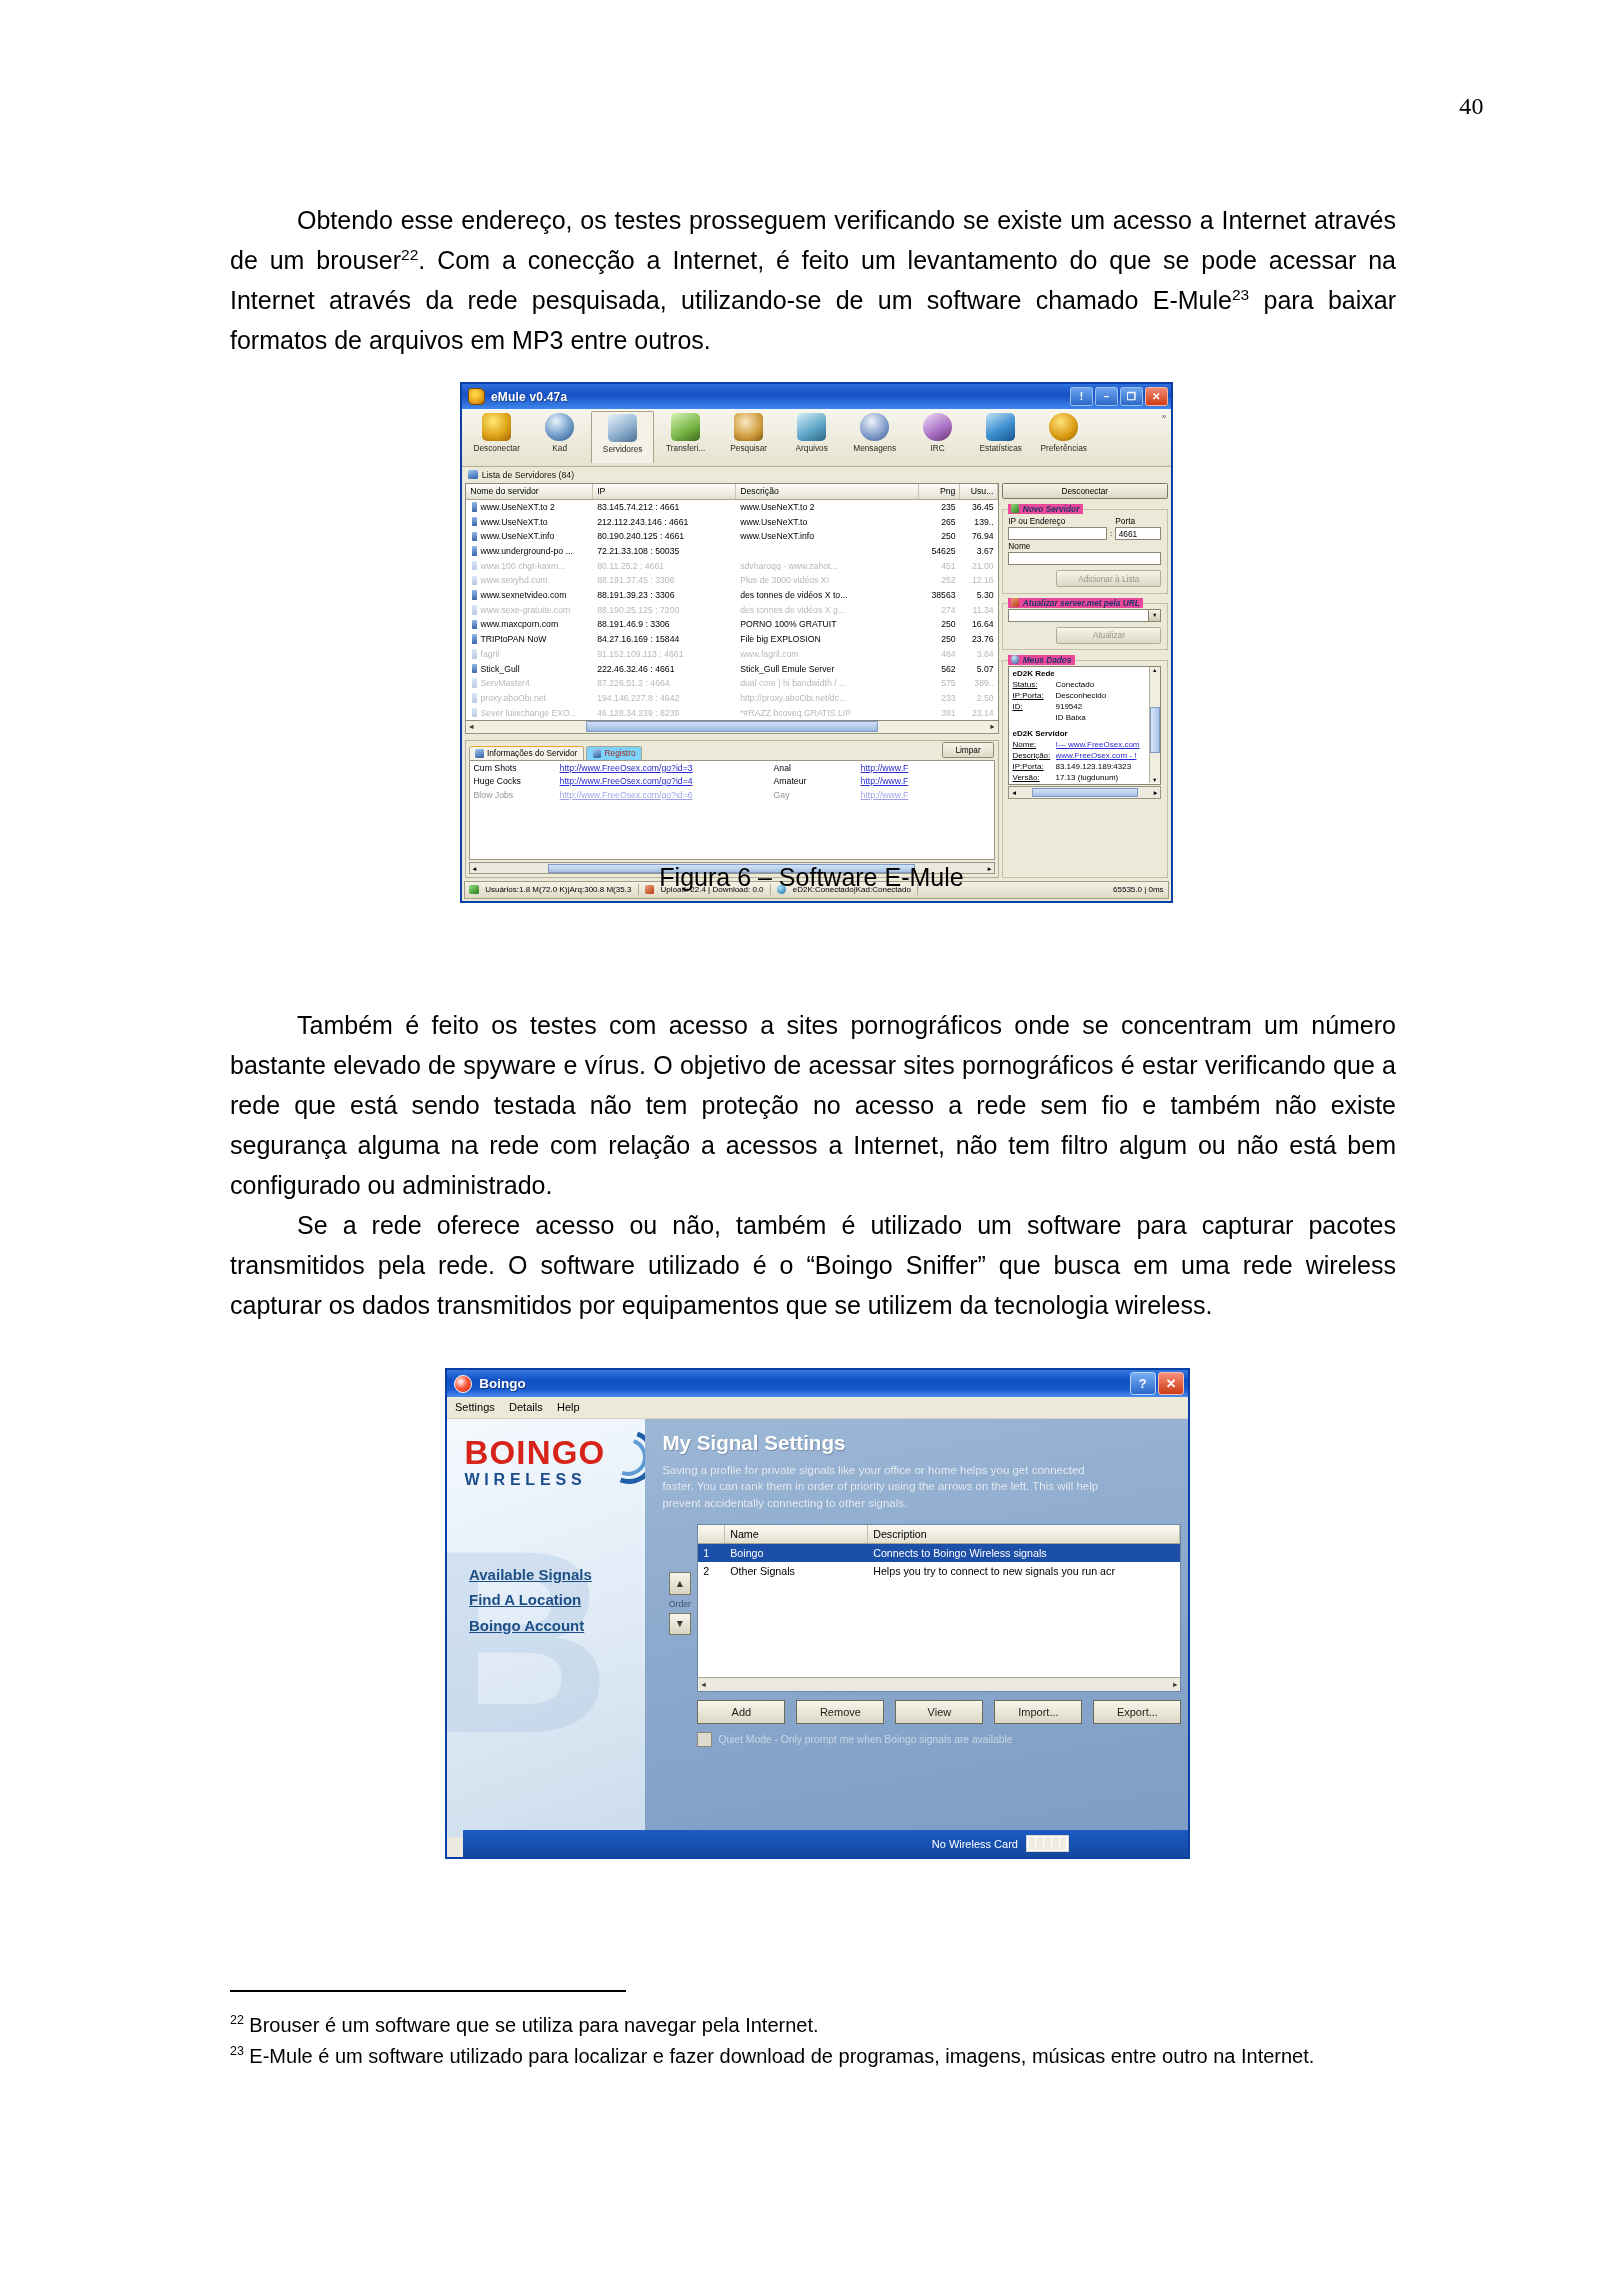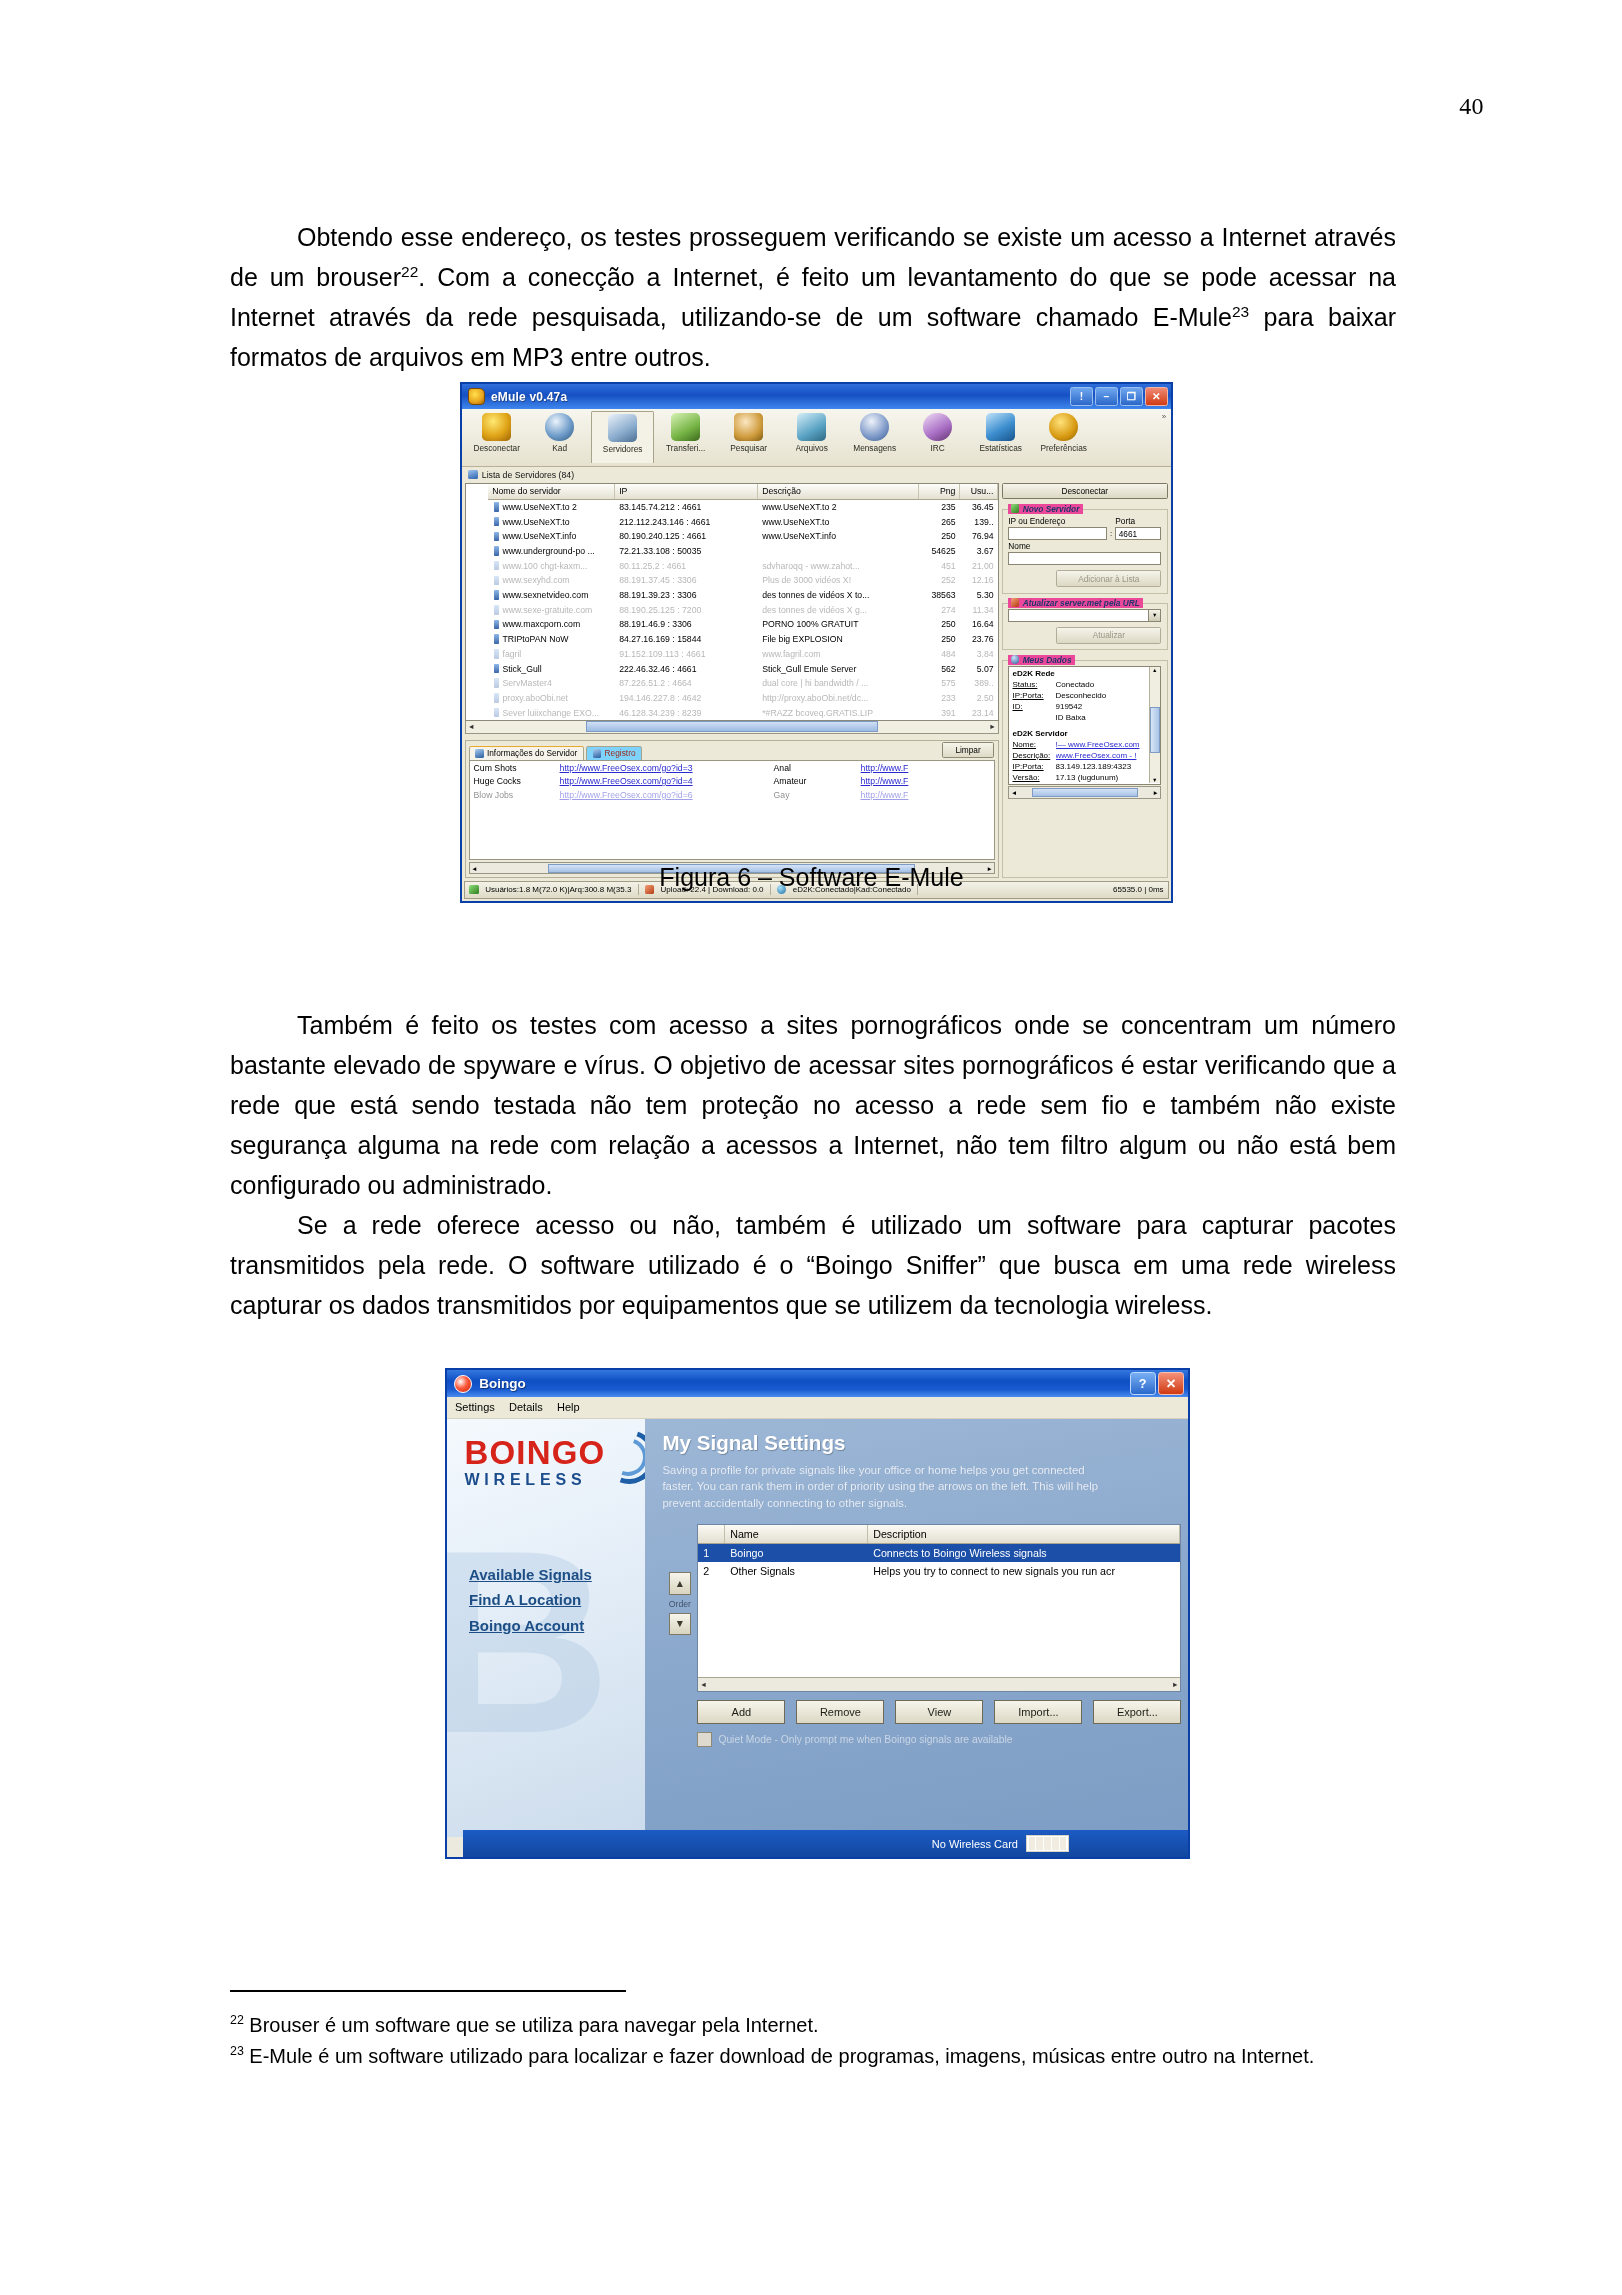--- a/index.html
+++ b/index.html
@@ -43,21 +43,21 @@
   }
   .body-text p {
     margin: 0;
     text-indent: 67px;
   }
   sup {
     font-size: 0.62em;
     vertical-align: super;
     line-height: 0;
   }
-  #para1 { top: 200px; margin-top: 17px; }
+  #para1 { top: 200px; }
   #para2 { top: 1005px; }
   #para3 { top: 1205px; }
 
   
   .figure-caption {
     position: absolute;
     width: 100%;
     text-align: center;
     font-size: 25px;
     font-family: "Liberation Sans", sans-serif;
@@ -197,21 +197,21 @@
   }
   .emule-left { flex: 1; display: flex; flex-direction: column; min-width: 0; }
   .emule-right { width: 166px; display: flex; flex-direction: column; gap: 3.2px; }
 
   
   .srv-list {
     background: #fff;
     border: 0.8px solid #8a8a7a;
     height: 236px;
     overflow: hidden;
-    display: flex; flex-direction: column; padding-left: 22px;
+    display: flex; flex-direction: column;
   }
   .srv-head {
     display: flex;
     background: linear-gradient(180deg,#fdfdfa,#e4e1d2);
     border-bottom: 0.8px solid #a9a58e;
     font-size: 8.7px;
     height: 15px;
     align-items: center;
   }
   .srv-head div {

